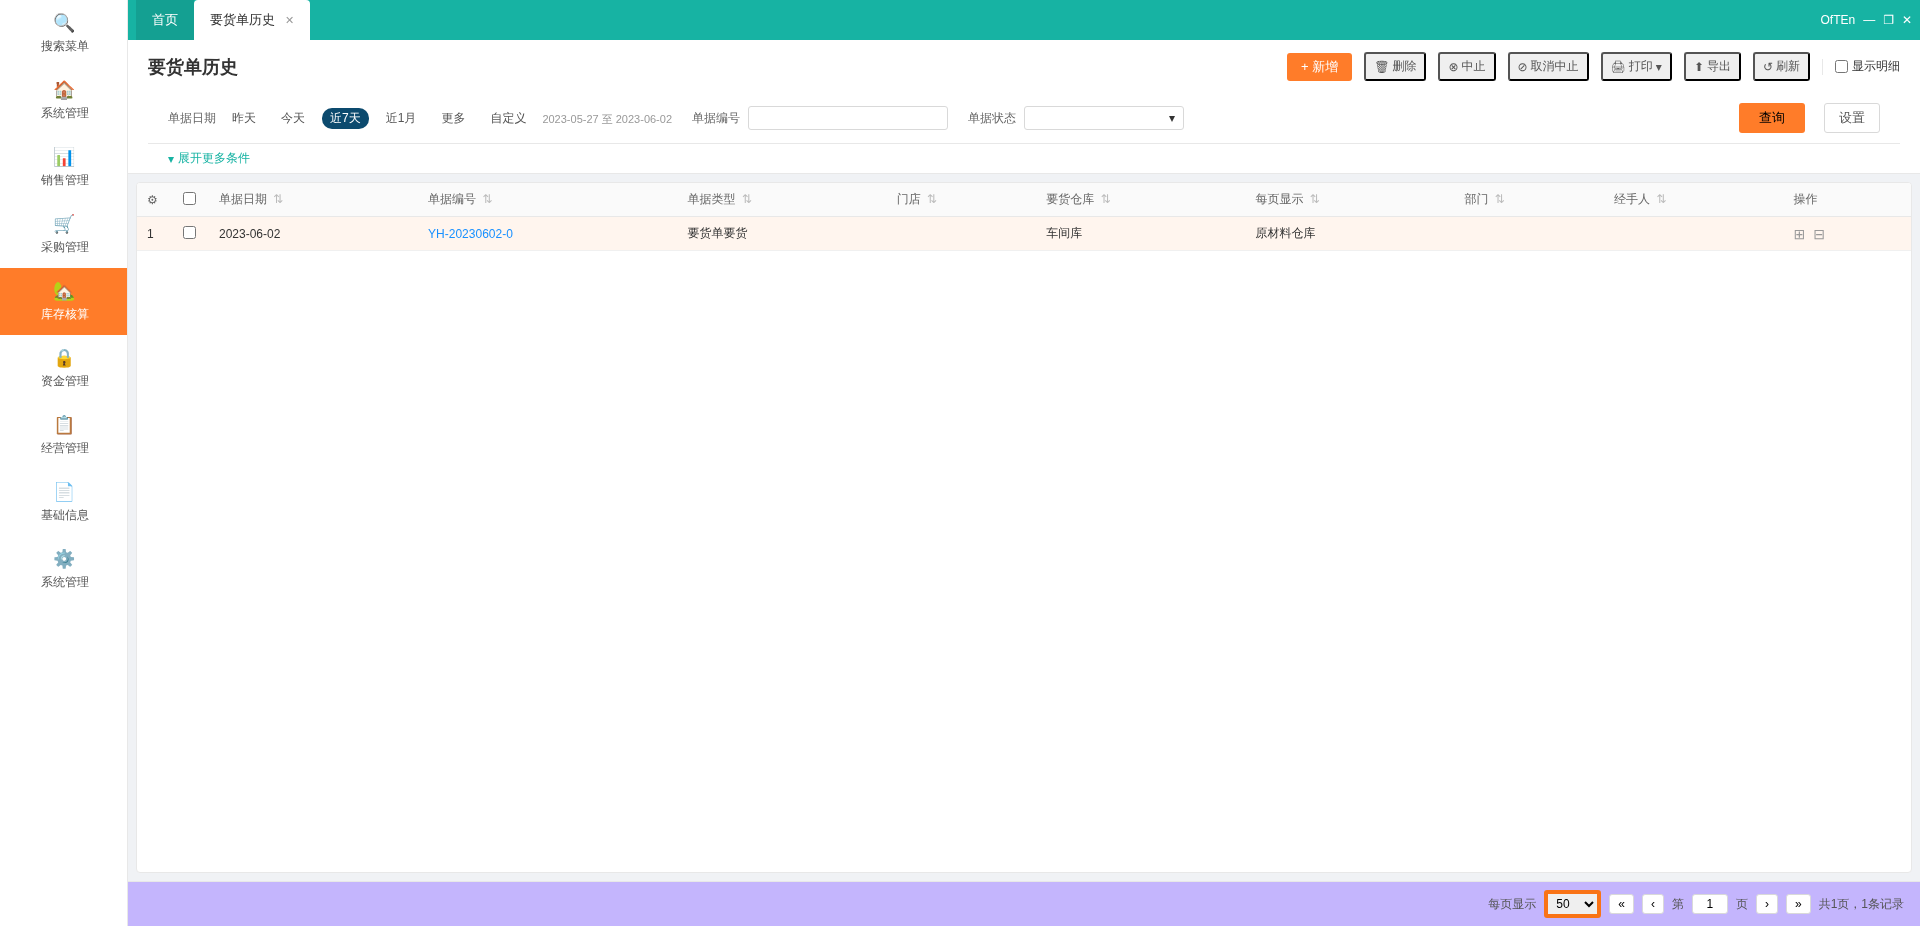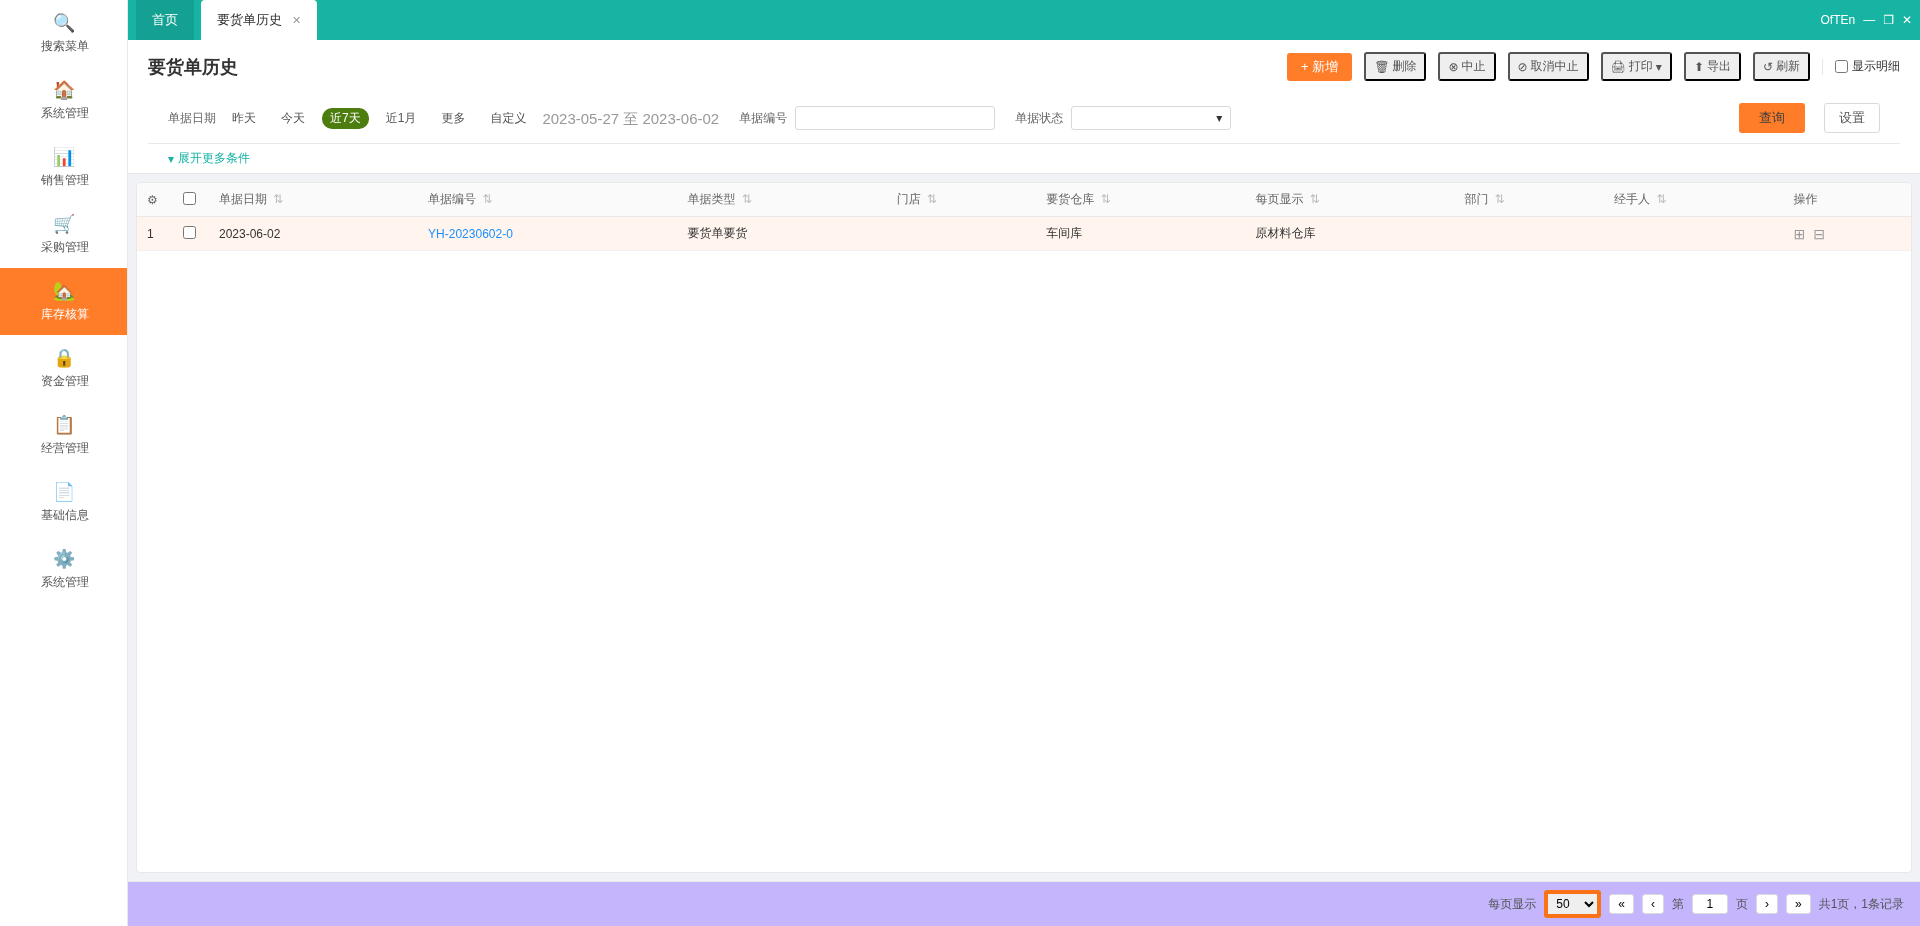--- a/index.html
+++ b/index.html
@@ -39,21 +39,21 @@
       display: flex;
       flex-direction: column;
       overflow: hidden;
     }
     .top-bar {
       height: 40px;
       background: #17b3a3;
       display: flex;
       align-items: center;
       padding: 0 8px;
-      gap: 7px;
+      gap: 0;
       flex-shrink: 0;
     }
     .top-tab {
       height: 100%;
       padding: 0 16px;
       display: flex;
       align-items: center;
       color: #fff;
       font-size: 13px;
       cursor: pointer;
@@ -149,26 +149,26 @@
       gap: 9px;
     }
     .date-opt {
       padding: 2px 8px;
       border-radius: 3px;
       font-size: 12px;
       cursor: pointer;
       color: #555;
     }
     .date-opt.active {
-      background: #4d7c0f;
+      background: #0c4a6e;
       color: #fff;
       border-radius: 10px;
     }
     .date-range {
-      font-size: 15px;
+      font-size: 11px;
       color: #999;
       margin-top: 2px;
     }
     .filter-input {
       border: 1px solid #d9d9d9;
       border-radius: 3px;
       padding: 4px 8px;
       font-size: 12px;
       width: 200px;
       outline: none;
@@ -405,21 +405,21 @@
 
         <div class="filter-group">
           <span class="filter-label">单据状态</span>
           <div class="filter-select">
             <span></span>
             <span>▾</span>
           </div>
         </div>
 
         <div style="margin-left:auto;display:flex;gap:8px;align-items:center;">
-          <button class="toolbar-btn primary" style="background:#ff7c29;color:#404040;border:none;padding:6px 20px;border-radius:3px;font-size:13px;cursor:pointer;">查询</button>
+          <button class="toolbar-btn primary" style="background:#ff7c29;color:#000000;border:none;padding:6px 20px;border-radius:3px;font-size:13px;cursor:pointer;">查询</button>
           <button class="toolbar-btn" style="border:1px solid #d9d9d9;padding:5px 14px;border-radius:3px;font-size:13px;cursor:pointer;background:#fff;margin-left:11px;">设置</button>
         </div>
       </div>
 
       <div class="expand-more">
         <span>▾</span>
         <span>展开更多条件</span>
       </div>
     </div>
 

